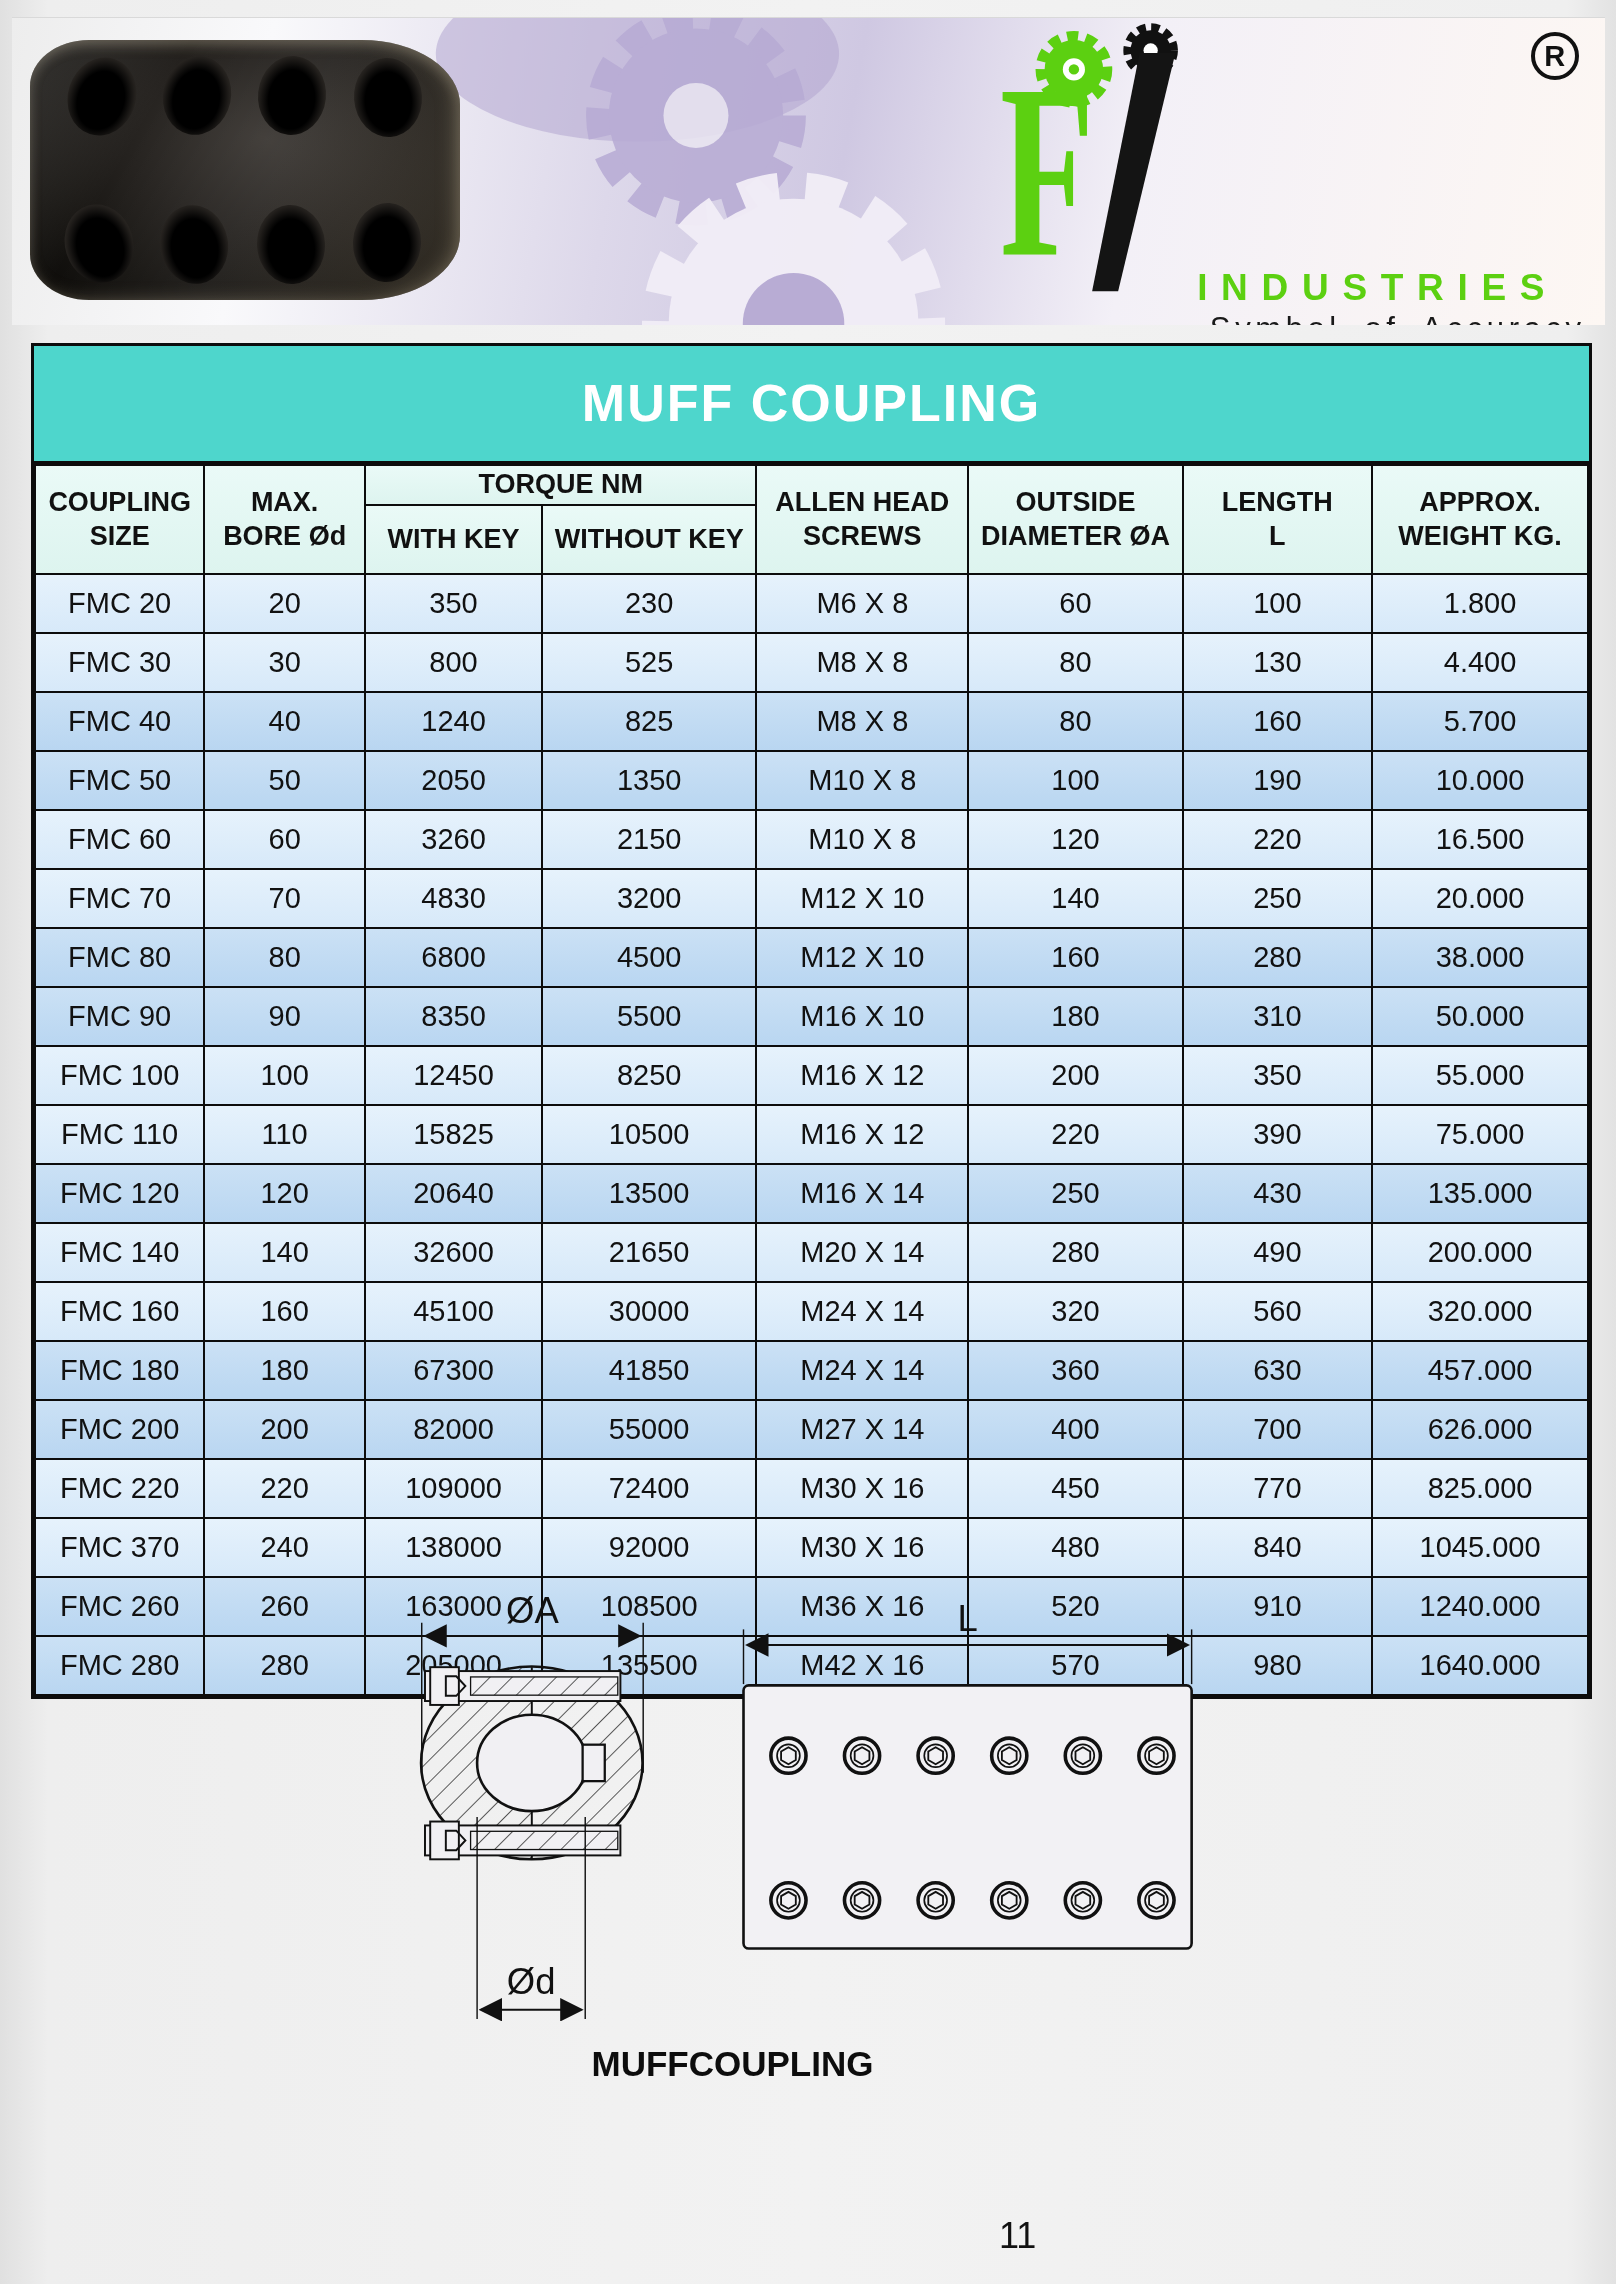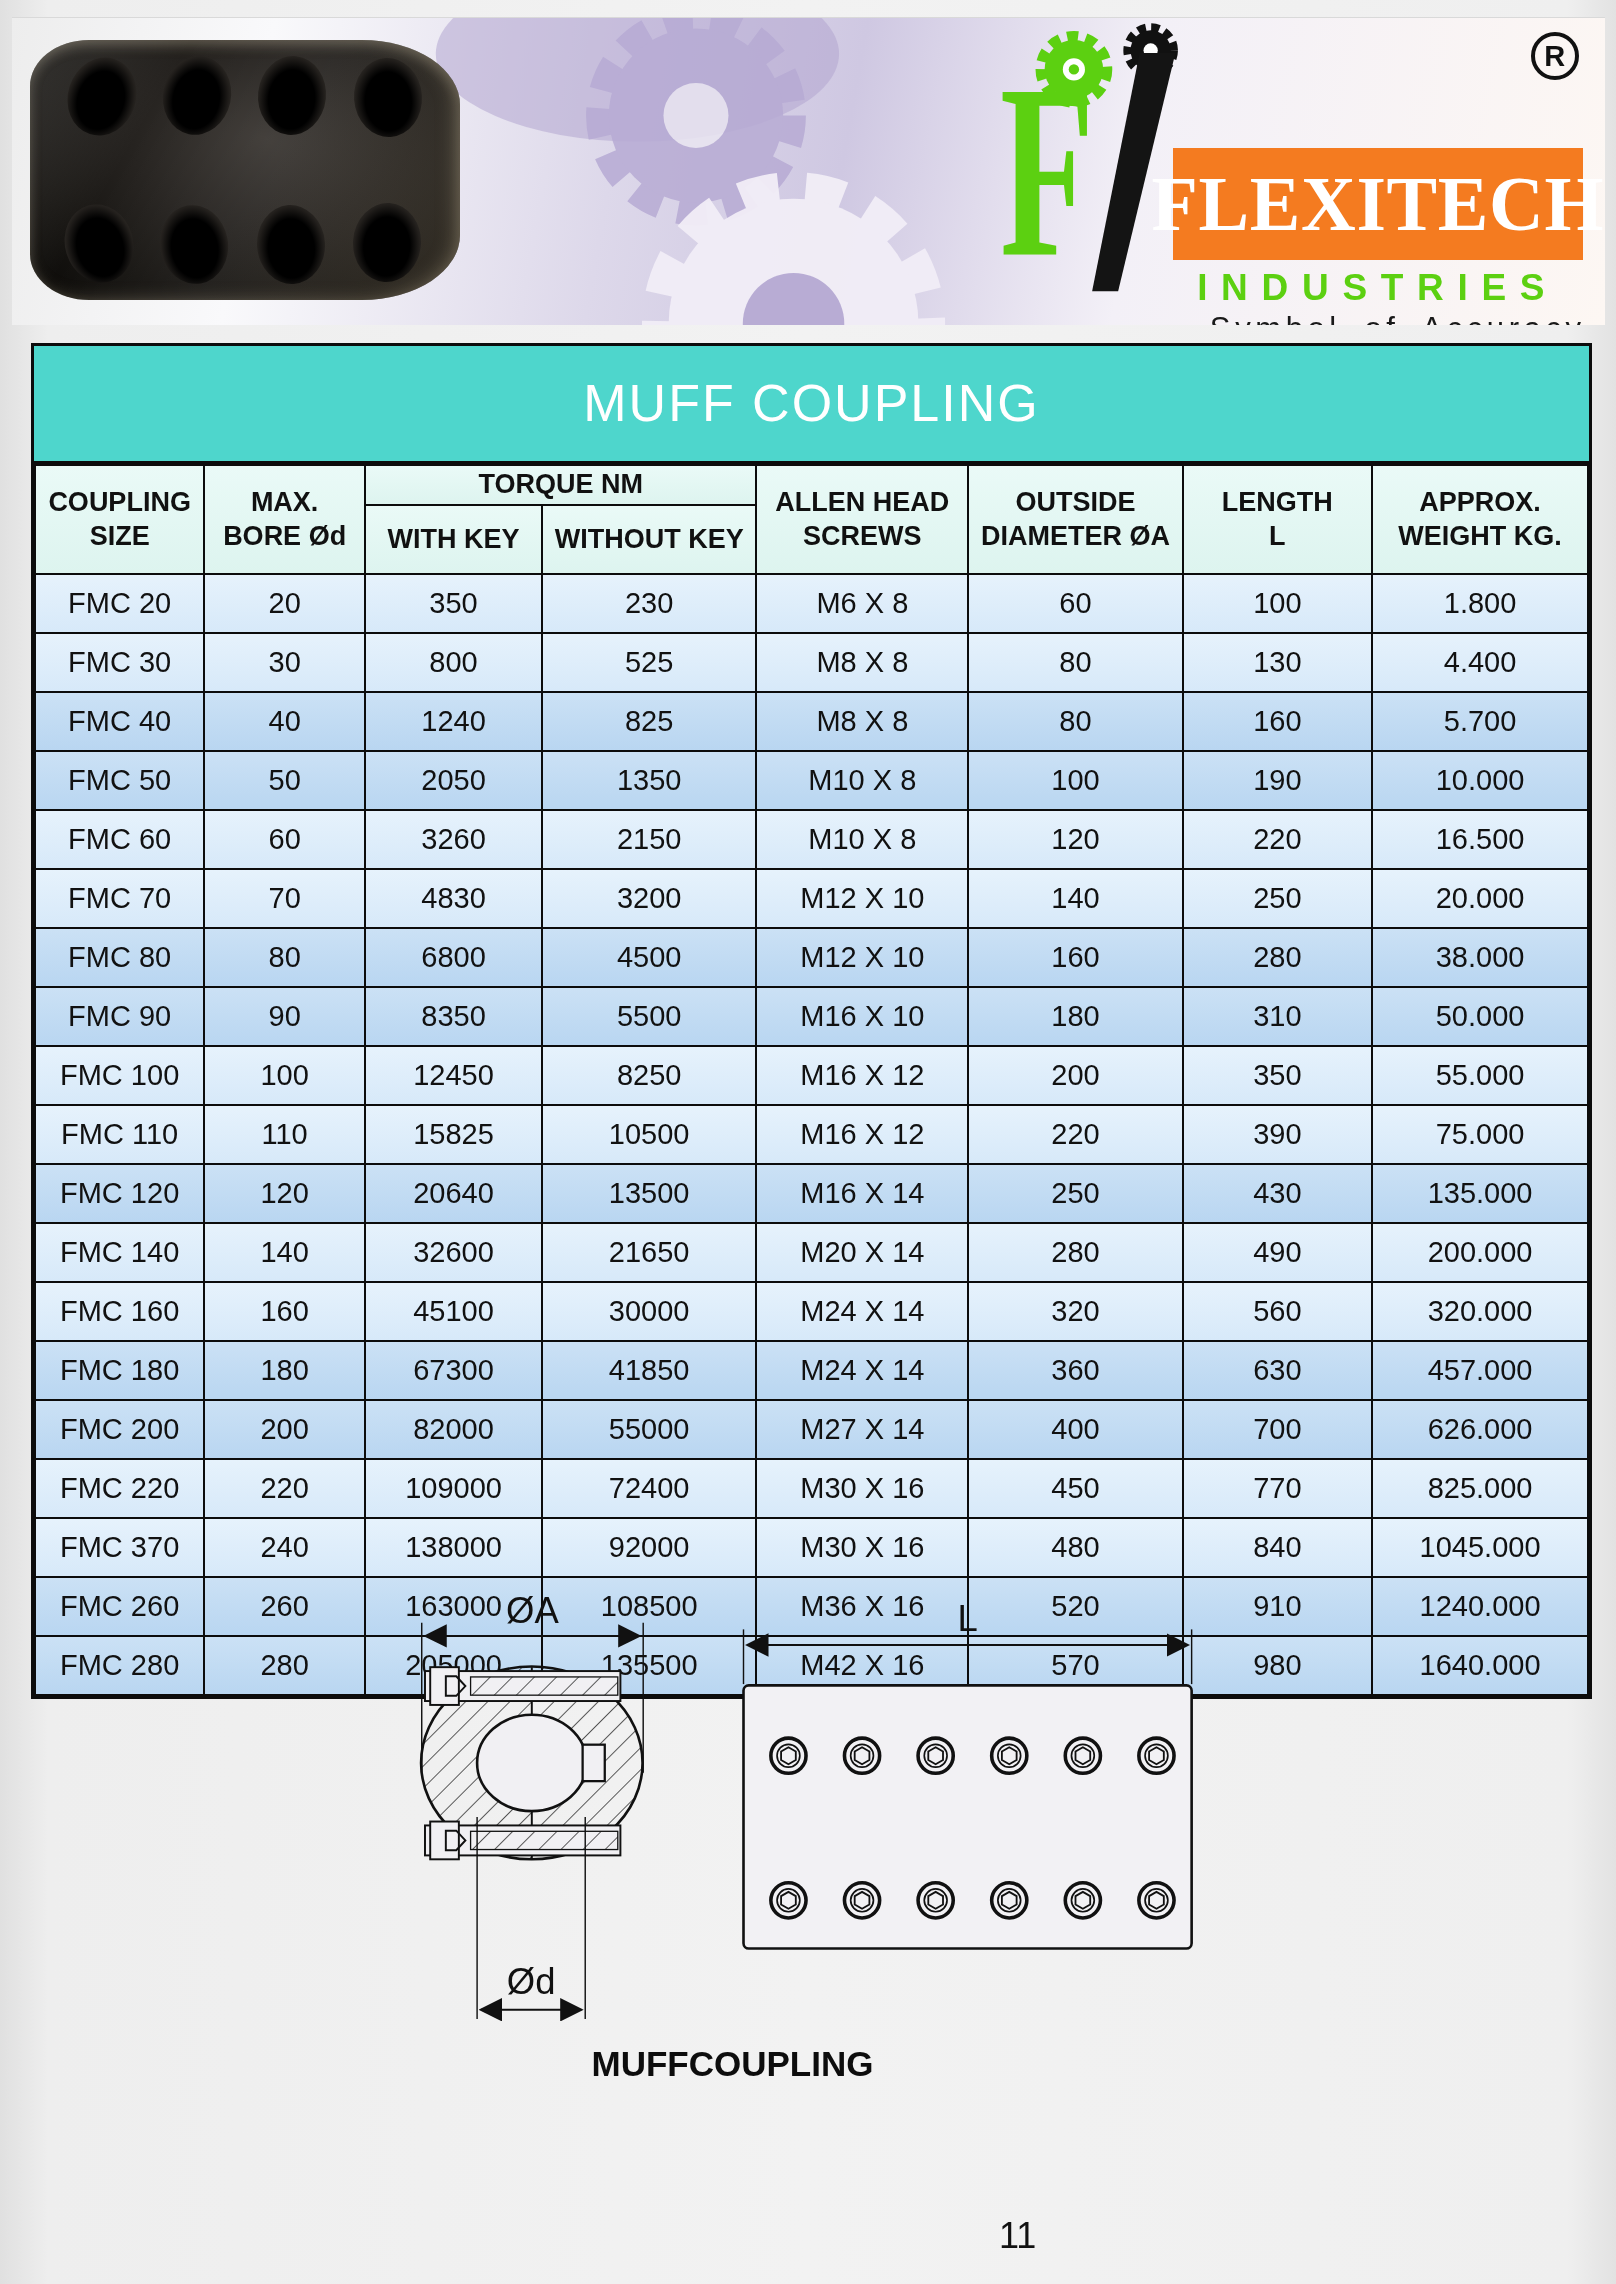--- a/index.html
+++ b/index.html
@@ -32,21 +32,21 @@
   .brandbar span{font-family:"Liberation Serif",serif;font-weight:bold;color:#fff;font-size:79px;
                  letter-spacing:0.7px;transform:scaleX(.96);white-space:nowrap;}
   .industries{position:absolute;left:184px;top:249px;width:410px;text-align:center;color:#5cd011;
               font-weight:bold;font-size:37px;letter-spacing:13.7px;white-space:nowrap;}
   .tagline{position:absolute;left:180px;top:293px;width:417px;text-align:right;color:#191919;
            font-size:31px;letter-spacing:4.6px;word-spacing:10.4px;white-space:nowrap;}
 
   
   .tableWrap{position:absolute;left:31px;top:343px;width:1555px;border:3.9px solid #0c0c0c;background:#fff;}
   .tableTitle{height:115px;background:#4ed6cc;border-bottom:3.3px solid #0c0c0c;color:#fff;
-              font-weight:normal;font-size:52px;letter-spacing:2px;text-align:center;line-height:115px;}
+              font-weight:bold;font-size:52px;letter-spacing:2px;text-align:center;line-height:115px;}
   table{border-collapse:collapse;width:100%;table-layout:fixed;}
   th,td{border:2.6px solid #0c0c0c;text-align:center;vertical-align:middle;padding:0;}
   thead th{background:linear-gradient(180deg,#eafaf7 0%,#ddf4ef 100%);font-size:27px;font-weight:bold;line-height:1.25;}
   tr.h1{height:40px;} tr.h2{height:69px;}
   tbody tr{height:59px;}
   tbody td{font-size:29px;font-weight:normal;}
   tr.light td{background:linear-gradient(180deg,#e6f2fc 0%,#d7e9f9 100%);}
   tr.dark td{background:linear-gradient(180deg,#cbe1f5 0%,#b9d6f1 100%);}
 
   
@@ -98,23 +98,20 @@
         </g>
         <g>
           <circle cx="248" cy="50" r="34" fill="none" stroke="#111" stroke-width="16" stroke-dasharray="12 8"></circle>
           <circle cx="248" cy="50" r="31" fill="#111"></circle>
           <circle cx="248" cy="50" r="11" fill="#fff"></circle>
         </g>
         <polygon points="231,54 286,54 198,420 158,420" fill="#141414"></polygon>
       </svg>
       <div class="logo-f">F</div>
       <div class="reg">R</div>
-      <div class="brandbar">
-        <span>FLEXITECH</span>
-      </div>
       <div class="industries">INDUSTRIES</div>
       <div class="tagline">Symbol of Accuracy</div>
     </div>
   </div>
 
   <div class="tableWrap">
     <div class="tableTitle">MUFF COUPLING</div>
     <table>
       <colgroup>
         <col style="width:10.9%">

